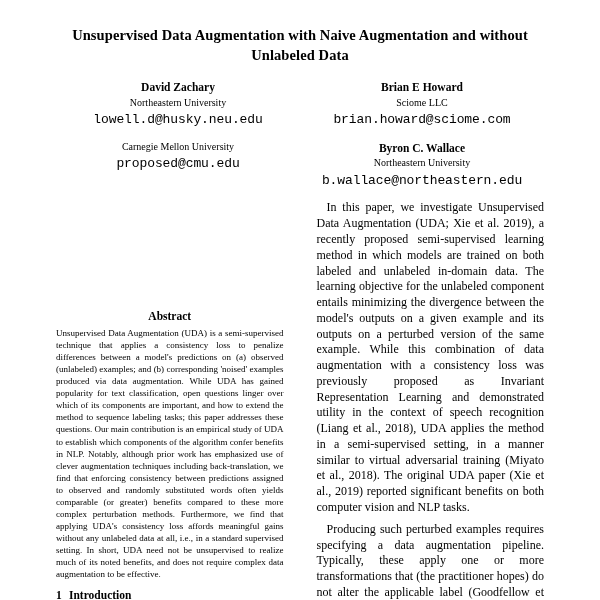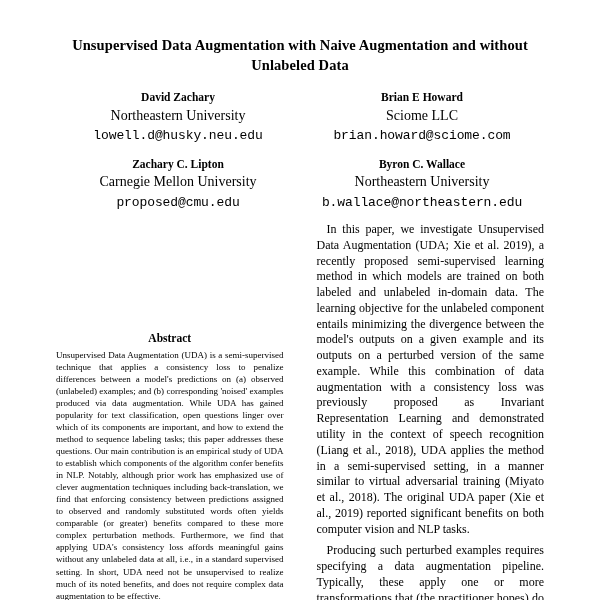--- a/index.html
+++ b/index.html
@@ -11,21 +11,21 @@
     height: 600px;
     background: #ffffff;
     font-family: "Liberation Serif", serif;
     color: #000000;
     overflow: hidden;
   }
   .page {
     width: 600px;
     height: 600px;
     box-sizing: border-box;
-    padding: 30px 56px 0 56px;
+    padding: 20px 56px 0 56px;
     position: relative;
   }
   .title {
     font-size: 14.5px;
     font-weight: bold;
     text-align: center;
     line-height: 1.35;
     margin: 6px 0 0 0;
     letter-spacing: 0.1px;
   }
@@ -40,21 +40,21 @@
     width: 50%;
     text-align: center;
     margin-bottom: 10px;
   }
   .author-name {
     font-size: 11.5px;
     font-weight: bold;
     line-height: 1.45;
   }
   .author-affil {
-    font-size: 14px;
+    font-size: 10px;
     line-height: 1.45;
   }
   .author-email {
     font-family: "Liberation Mono", monospace;
     font-size: 13px;
     line-height: 1.5;
     letter-spacing: -0.1px;
   }
   .columns {
     display: flex;
@@ -111,21 +111,20 @@
         <div class="author-email">lowell.d@husky.neu.edu</div>
       </div>
       <div class="author-block">
         <div class="author-name">Brian E Howard</div>
         <div class="author-affil">Sciome LLC</div>
         <div class="author-email">brian.howard@sciome.com</div>
       </div>
     </div>
     <div class="author-row">
       <div class="author-block">
-        <div class="author-name">Zachary C. Lipton</div>
         <div class="author-affil">Carnegie Mellon University</div>
         <div class="author-email">proposed@cmu.edu</div>
       </div>
       <div class="author-block">
         <div class="author-name">Byron C. Wallace</div>
         <div class="author-affil">Northeastern University</div>
         <div class="author-email">b.wallace@northeastern.edu</div>
       </div>
     </div>
   </div>

